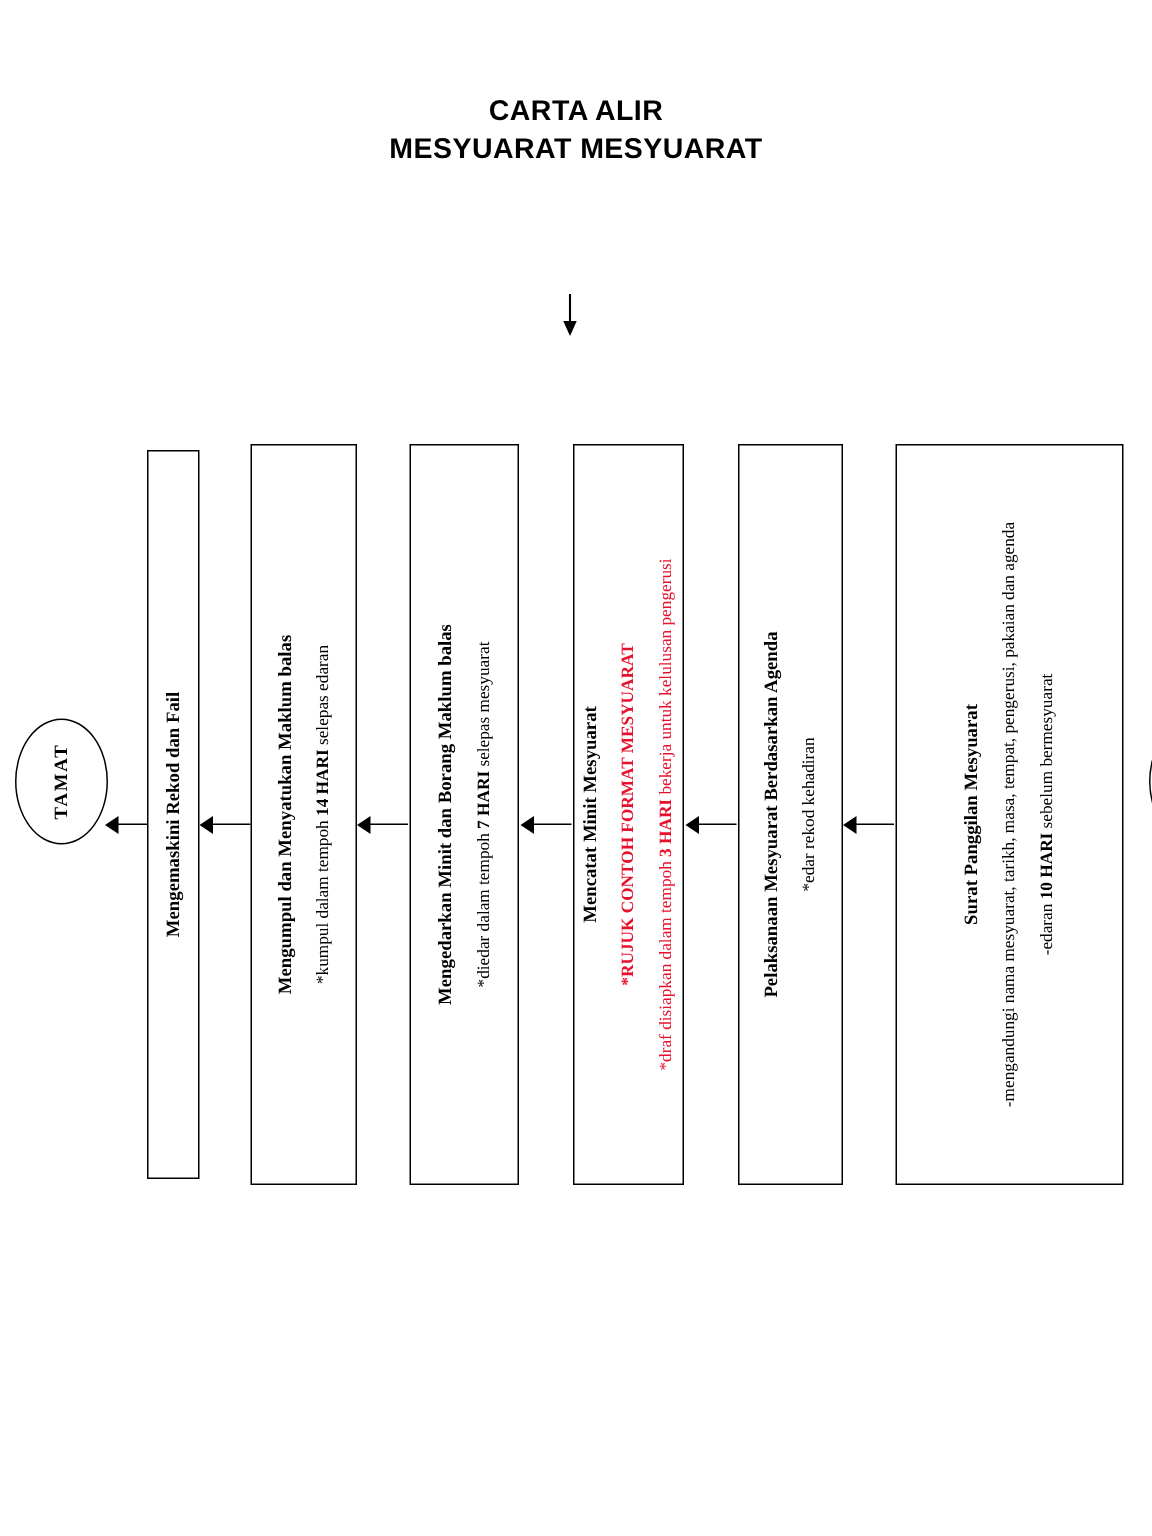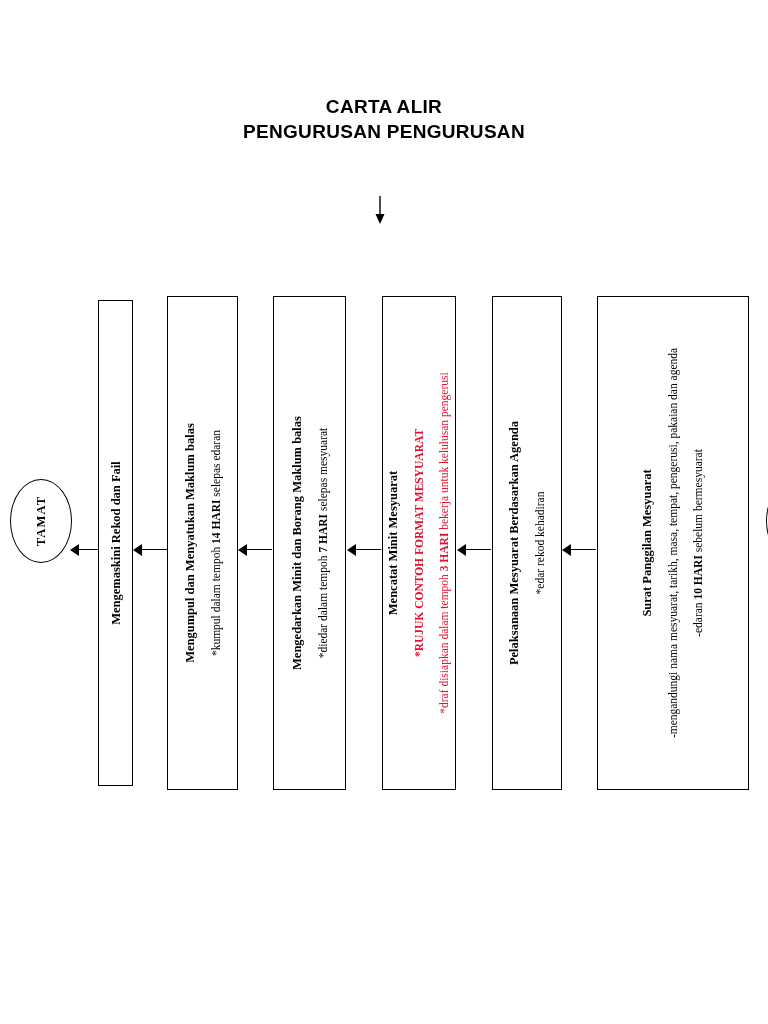--- a/index.html
+++ b/index.html
@@ -22,21 +22,21 @@
     left: 0;
     top: 62px;
     width: 768px;
     text-align: center;
     font-family: "Liberation Sans", sans-serif;
     font-weight: bold;
     font-size: 19px;
     line-height: 25px;
     letter-spacing: 0.3px;
   }
-  #title .line1 { display: block; margin-top: 32px; }
+  #title .line1 { display: block; }
   #title .line2 { display: block; }
 
   
   #top-arrow {
     position: absolute;
     left: 370px;
     top: 196px;
     width: 20px;
     height: 28px;
   }
@@ -125,21 +125,21 @@
     border: 1.2px solid #000000;
     border-radius: 50%;
     background: #ffffff;
   }
 </style>
 </head>
 <body>
 
 <div id="title">
   <span class="line1">CARTA ALIR</span>
-  <span class="line2">PENGURUSAN PENGURUSAN</span>
+  <span class="line2">MESYUARAT MESYUARAT</span>
 </div>
 
 <svg id="top-arrow" viewBox="0 0 20 28">
   <line x1="10" y1="0" x2="10" y2="22" stroke="#000000" stroke-width="1.4"></line>
   <polygon points="10,28 5.5,18 14.5,18" fill="#000000"></polygon>
 </svg>
 
 <div id="right-stub"></div>
 
 <div class="vbox" style="left:597px; top:296px; width:152px; height:494px;">

